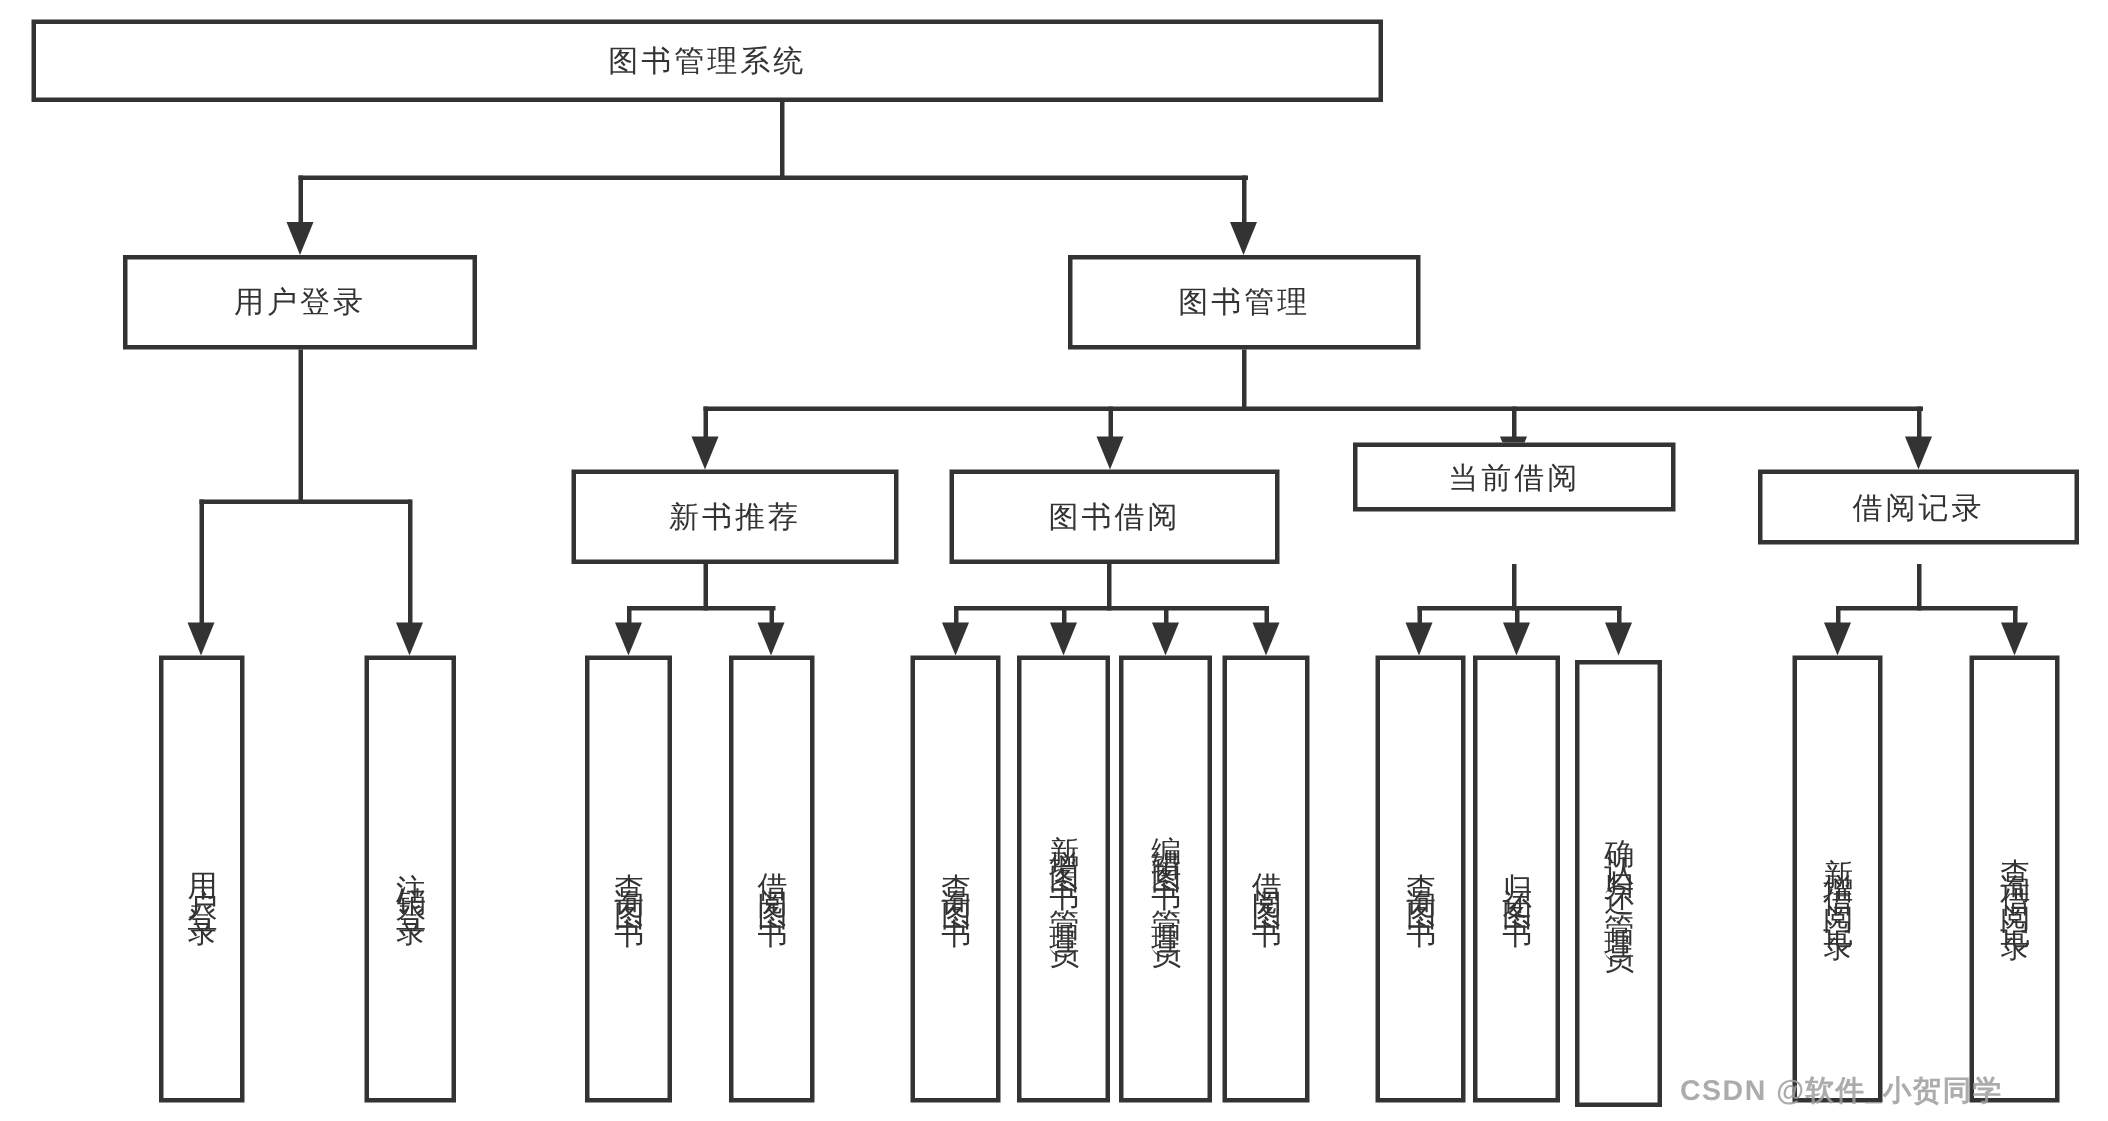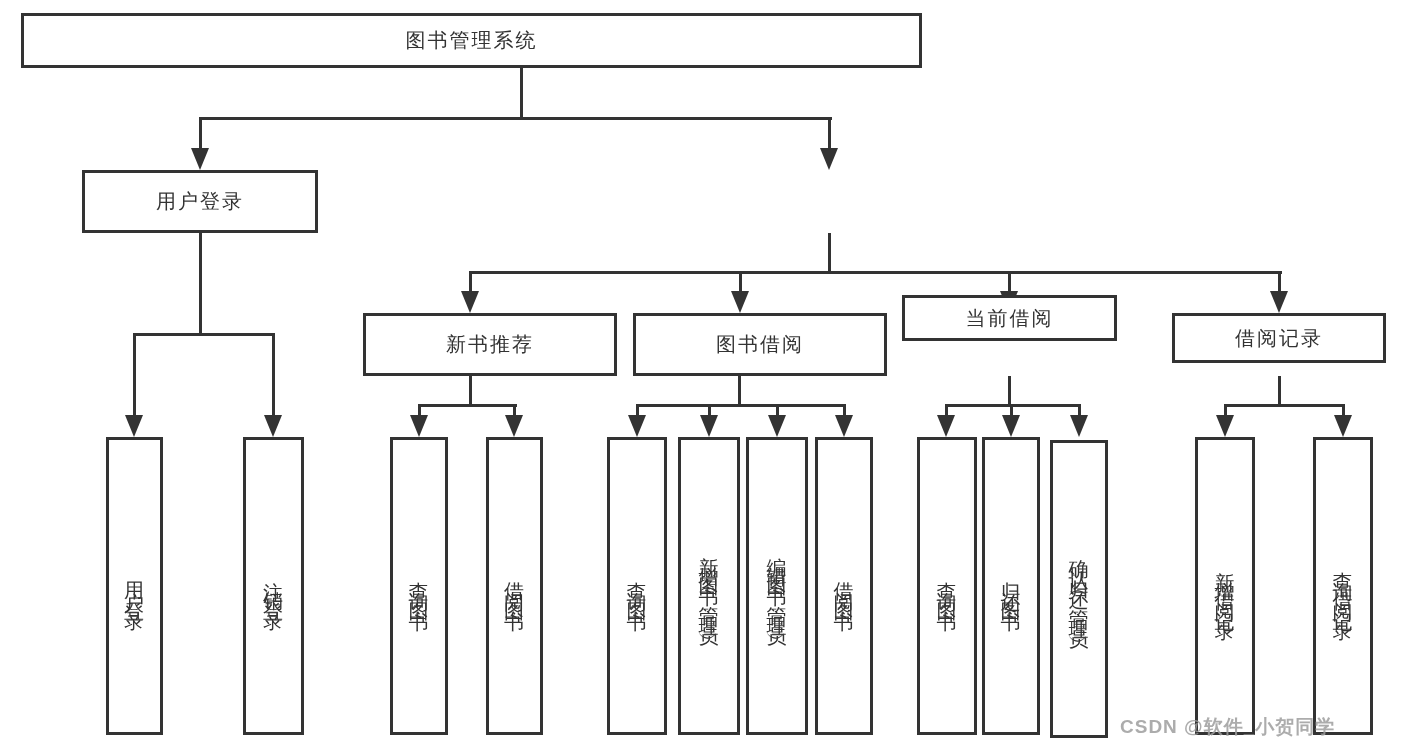--- a/index.html
+++ b/index.html
@@ -73,41 +73,42 @@
   <div class="node" style="left:21px; top:13px; width:901px; height:55px;">图书管理系统</div>
 
   <div class="line" style="left:520px; top:68px; width:3px; height:51px;"></div>
   <div class="line" style="left:199px; top:117px; width:633px; height:3px;"></div>
   <div class="line" style="left:199px; top:117px; width:3px; height:34px;"></div>
   <div class="arrow" style="left:191px; top:148px;"></div>
   <div class="line" style="left:828px; top:117px; width:3px; height:34px;"></div>
   <div class="arrow" style="left:820px; top:148px;"></div>
 
   <div class="node" style="left:82px; top:170px; width:236px; height:63px;">用户登录</div>
+  <div class="node" style="left:712px; top:170px; width:235px; height:63px;">图书管理</div>
 
   <div class="line" style="left:199px; top:233px; width:3px; height:103px;"></div>
   <div class="line" style="left:133px; top:333px; width:141px; height:3px;"></div>
   <div class="line" style="left:133px; top:333px; width:3px; height:84px;"></div>
   <div class="arrow" style="left:125px; top:415px;"></div>
   <div class="line" style="left:272px; top:333px; width:3px; height:84px;"></div>
   <div class="arrow" style="left:264px; top:415px;"></div>
 
   <div class="line" style="left:828px; top:233px; width:3px; height:41px;"></div>
   <div class="line" style="left:469px; top:271px; width:813px; height:3px;"></div>
   <div class="line" style="left:469px; top:271px; width:3px; height:22px;"></div>
   <div class="arrow" style="left:461px; top:291px;"></div>
   <div class="line" style="left:739px; top:271px; width:3px; height:22px;"></div>
   <div class="arrow" style="left:731px; top:291px;"></div>
   <div class="line" style="left:1008px; top:271px; width:3px; height:22px;"></div>
   <div class="arrow" style="left:1000px; top:291px;"></div>
   <div class="line" style="left:1278px; top:271px; width:3px; height:22px;"></div>
   <div class="arrow" style="left:1270px; top:291px;"></div>
 
-  <div class="node" style="left:363px; top:313px; width:254px; height:63px;">新书推荐</div>
-  <div class="node" style="left:633px; top:313px; width:254px; height:63px;">图书借阅</div>
+  <div class="node" style="left:381px; top:313px; width:218px; height:63px;">新书推荐</div>
+  <div class="node" style="left:633px; top:313px; width:220px; height:63px;">图书借阅</div>
   <div class="node" style="left:902px; top:295px; width:215px; height:46px;">当前借阅</div>
   <div class="node" style="left:1172px; top:313px; width:214px; height:50px;">借阅记录</div>
 
   <div class="line" style="left:469px; top:376px; width:3px; height:31px;"></div>
   <div class="line" style="left:418px; top:404px; width:99px; height:3px;"></div>
   <div class="line" style="left:418px; top:404px; width:3px; height:14px;"></div>
   <div class="arrow" style="left:410px; top:415px;"></div>
   <div class="line" style="left:513px; top:404px; width:3px; height:14px;"></div>
   <div class="arrow" style="left:505px; top:415px;"></div>
 

